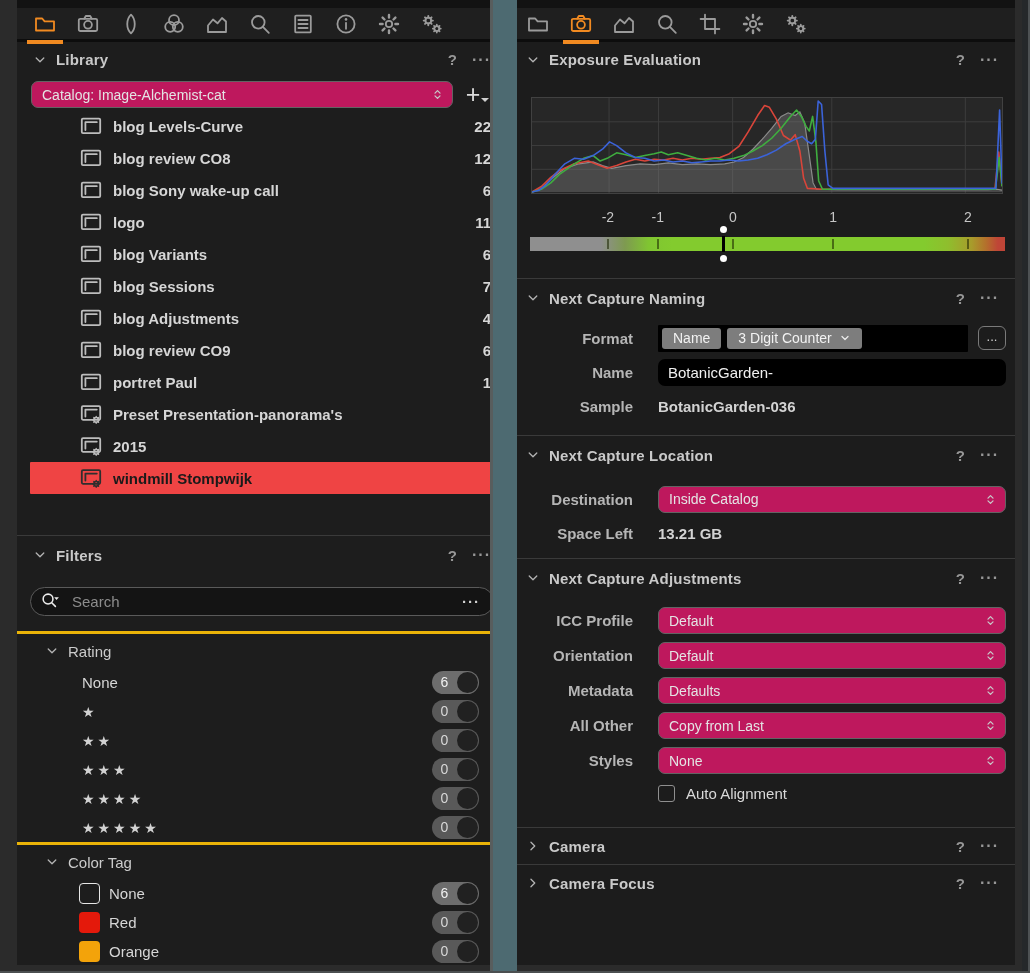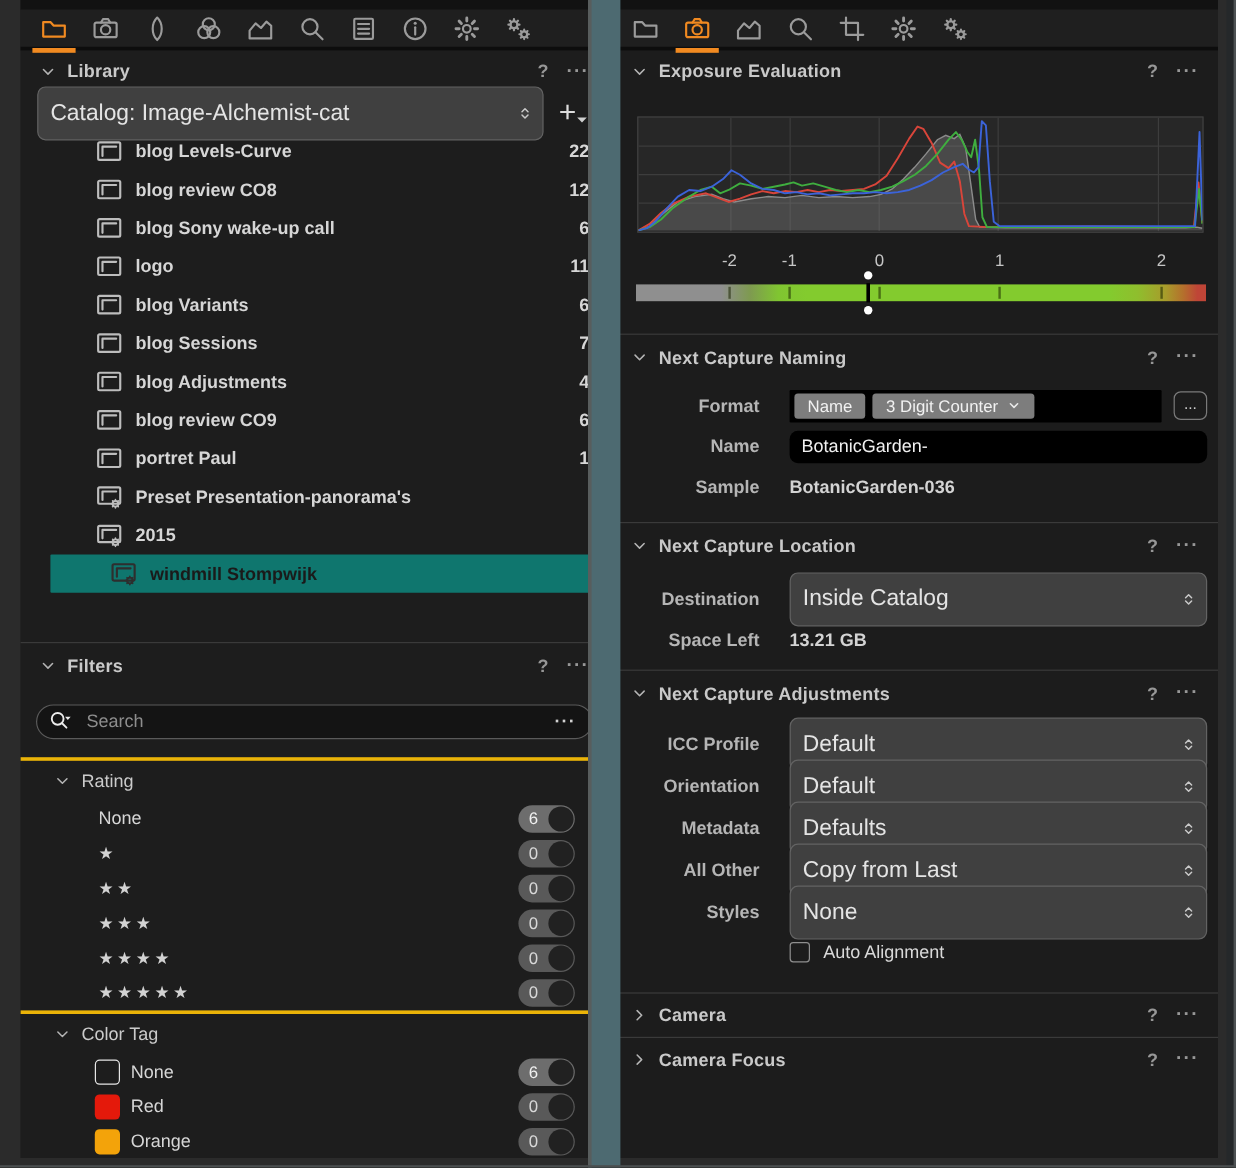--- a/index.html
+++ b/index.html
@@ -23,37 +23,37 @@
   .sec-head { display:flex; align-items:center; height:35px; padding:0 16px; }
   .chev { width:14px; height:14px; color:#b4b4b4; margin-right:9px; display:inline-flex; flex:none; }
   .chev svg { width:14px; height:14px; }
   .sec-title { font-size:15px; font-weight:700; color:#c9c9c9; letter-spacing:.2px; white-space:nowrap; }
   .head-right { margin-left:auto; display:flex; gap:15px; align-items:center; }
   .help { color:#979797; font-size:15px; font-weight:700; cursor:pointer; }
   .dots { color:#979797; font-size:16px; font-weight:700; letter-spacing:1px; cursor:pointer; }
 
   
   .catalog-row { display:flex; align-items:center; height:40px; padding:0 14px 5px 14px; }
-  .select { height:45px; border:1.5px solid #636363; border-radius:7px; background:#404040; color:#e4e4e4;
-            font-size:19px; display:flex; align-items:center; padding:0 7px 0 10px; cursor:pointer; min-width:0; }
+  .select { height:27px; border:1.5px solid #636363; border-radius:7px; background:#be185d; color:#e4e4e4;
+            font-size:14px; display:flex; align-items:center; padding:0 7px 0 10px; cursor:pointer; min-width:0; }
   .select .val { flex:1; white-space:nowrap; overflow:hidden; }
   .select .stepper { width:15px; height:17px; color:#c9c9c9; flex:none; display:inline-flex; }
   .select .stepper svg { width:15px; height:17px; }
   .catalog-row .select { flex:1; }
   .plus-btn { width:40px; text-align:center; color:#dcdcdc; font-size:25px; font-weight:400; position:relative; cursor:pointer; line-height:27px; }
   .plus-btn::after { content:""; position:absolute; right:4px; bottom:2px; border:4px solid transparent; border-top-color:#cfcfcf; }
 
   .lib-list { height:418px; overflow:hidden; padding-top:2px; }
   .lib-row { height:32px; display:flex; align-items:center; padding:0 16px 0 62px; font-size:15px; color:#d6d6d6; cursor:pointer; }
   .lib-row.clip { margin-top:-9px; }
   .licon { width:24px; height:24px; margin-right:10px; color:#bdbdbd; flex:none; display:inline-flex; }
   .licon svg { width:24px; height:24px; }
   .llabel { flex:1; font-weight:600; white-space:nowrap; overflow:hidden; }
   .lcount { font-weight:600; }
-  .lib-row.selected { background:#0f766e; color:#1a1a1a; margin-left:25px; margin-right:13px; padding:0 10px 0 49px; border-radius:1px; }
+  .lib-row.selected { background:#ef4444; color:#1a1a1a; margin-left:13px; margin-right:13px; padding:0 10px 0 49px; border-radius:1px; }
   .lib-row.selected .licon { color:#2e2e2e; }
 
   .filters-section { border-top:1px solid #3a3a3a; }
   .filters-section .sec-head { height:38px; }
   .search-row { padding:13px 13px 8px 13px; }
   .search-box { height:29px; border:1.5px solid #5a5a5a; border-radius:15px; background:#141414; display:flex; align-items:center; padding:0 13px 0 9px; }
   .smag { width:21px; height:21px; color:#ececec; margin-right:11px; display:inline-flex; }
   .smag svg { width:21px; height:21px; }
   .search-box input { flex:1; background:transparent; border:none; outline:none; color:#d0d0d0; font-size:15px; font-family:inherit; }
   .search-box input::placeholder { color:#8d8d8d; }

